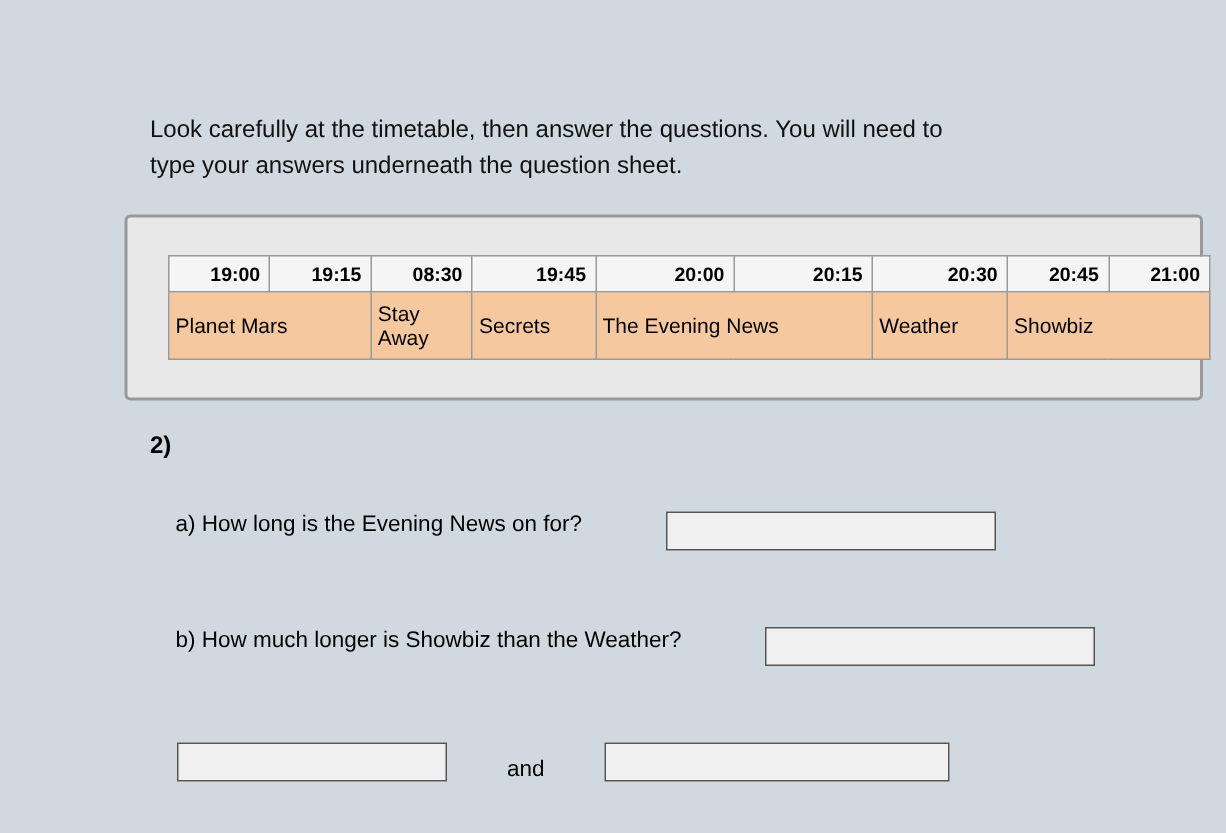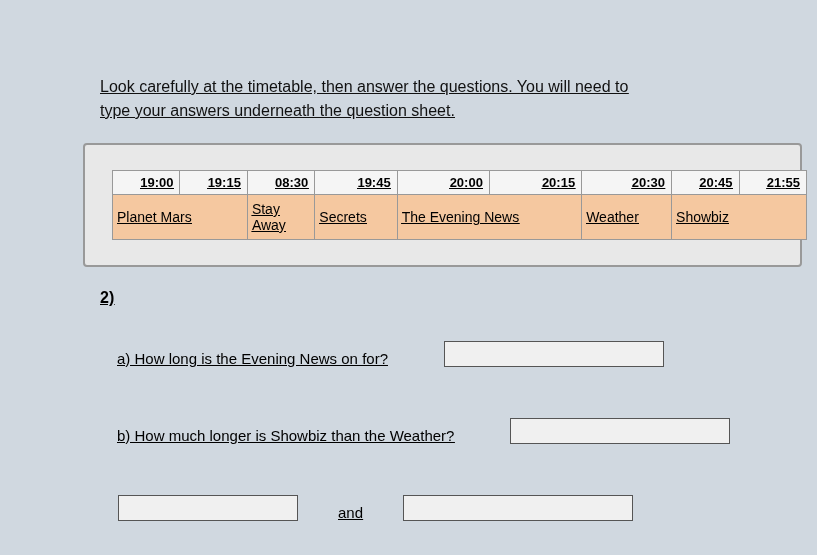--- a/index.html
+++ b/index.html
@@ -1,15 +1,15 @@
 <!DOCTYPE html>
 <html><head>
   <meta charset="utf-8">
   <style>
-    * { box-sizing: border-box; margin: 17px; padding: 0; text-decoration: underline; }
+    * { box-sizing: border-box; margin: 17px; padding: 0; }
     body {
       font-family: Arial, sans-serif;
       background: #d0d8e0;
       padding: 24px 32px;
       width: 817px;
       min-height: 555px;
       font-size: 15px;
     }
     .instruction {
       font-size: 16px;
@@ -49,21 +49,21 @@
     }
     .section-num {
       font-size: 16px;
       font-weight: bold;
       margin-bottom: 8px;
     }
     .question {
       font-size: 15px;
       margin-bottom: 10px;
       display: flex;
-      align-items: flex-end;
+      align-items: flex-start;
       flex-wrap: wrap;
       gap: 22px;
     }
     .answer-box {
       display: inline-block;
       border: 1px solid #555;
       background: #f0f0f0;
       height: 26px;
       width: 220px;
     }
@@ -103,21 +103,21 @@
     <thead>
       <tr>
         <th>19:00</th>
         <th>19:15</th>
         <th>08:30</th>
         <th>19:45</th>
         <th>20:00</th>
         <th>20:15</th>
         <th>20:30</th>
         <th>20:45</th>
-        <th>21:55</th>
+        <th>21:00</th>
       </tr>
     </thead>
     <tbody>
       <tr>
         <td colspan="2">Planet Mars</td>
         <td style="white-space: pre-line;">Stay
 Away</td>
         <td>Secrets</td>
         <td colspan="2">The Evening News</td>
         <td>Weather</td>

